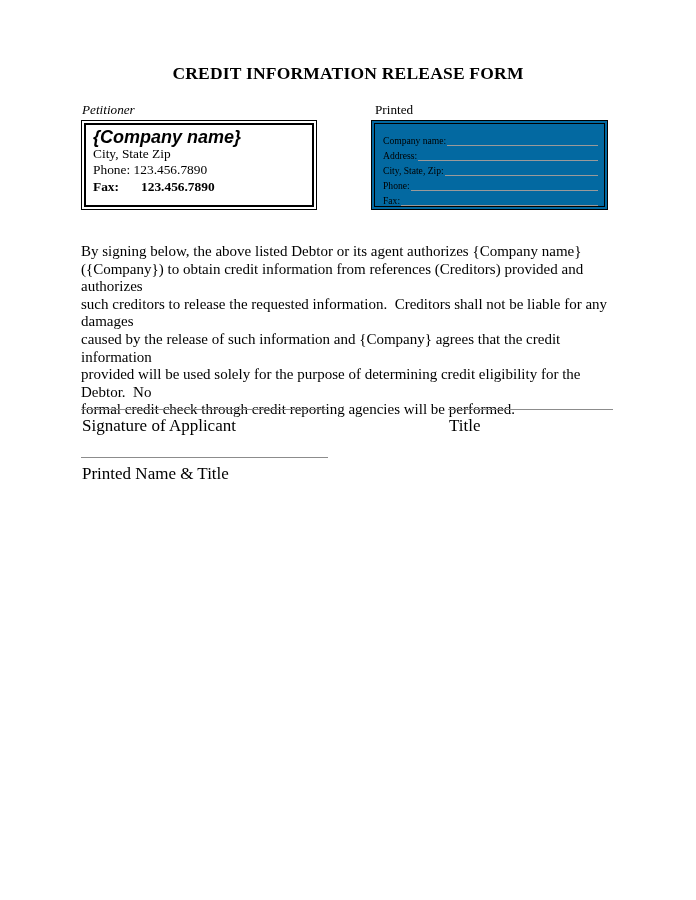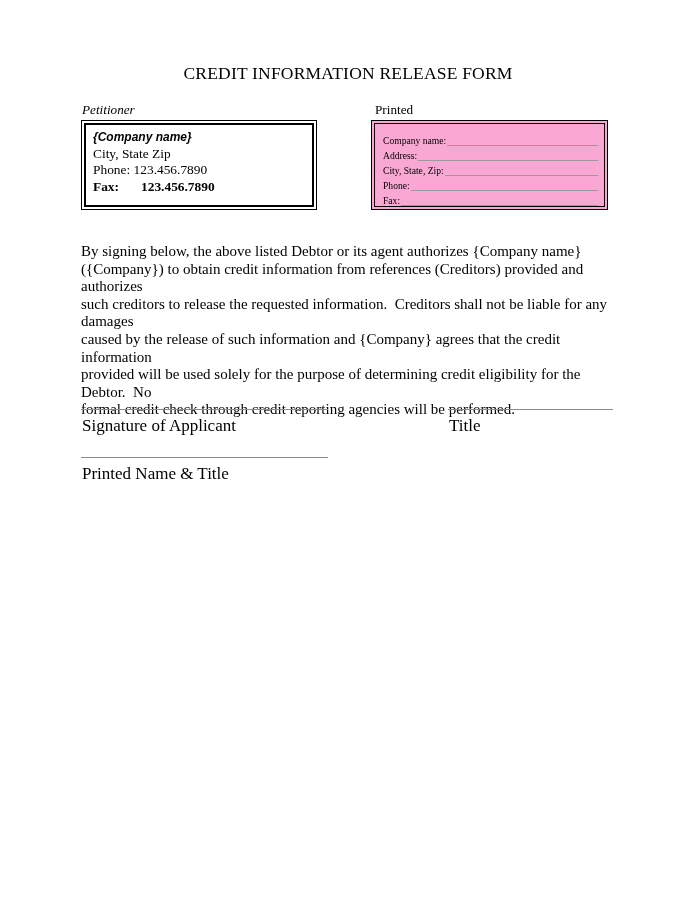--- a/index.html
+++ b/index.html
@@ -25,21 +25,21 @@
   }
 
   
   .doc-title {
     position: absolute;
     left: 0;
     top: 63px;
     width: 696px;
     text-align: center;
     font-family: "Liberation Serif", "DejaVu Serif", serif;
-    font-weight: normal;
+    font-weight: bold;
     font-size: 17.5px;
     letter-spacing: 0.2px;
   }
 
   
   .col-heading {
     position: absolute;
     font-size: 13.2px;
     line-height: 1;
   }
@@ -61,21 +61,21 @@
     position: absolute;
     left: 2px; top: 2px; right: 2px; bottom: 2px;
     border: 2px solid #000;
     box-sizing: border-box;
     padding: 4px 0 0 7px;
   }
   .company-name {
     font-family: "Liberation Sans", "DejaVu Sans", sans-serif;
     font-weight: bold;
     font-style: italic;
-    font-size: 12px;
+    font-size: 18px;
     line-height: 17px;
     white-space: nowrap;
   }
   .pet-line {
     font-family: "Liberation Serif", "DejaVu Serif", serif;
     font-size: 13.4px;
     line-height: 16.4px;
     white-space: nowrap;
   }
   .pet-line.bold { font-weight: bold; }
@@ -83,21 +83,21 @@
 
   
   .debtor-box {
     position: absolute;
     left: 371px;
     top: 120px;
     width: 237px;
     height: 90px;
     border: 1px solid #000;
     box-sizing: border-box;
-    background: #f9a8d4;
+    background: #0369a1;
   }
   .debtor-inner {
     position: absolute;
     left: 2px; top: 2px; right: 2px; bottom: 2px;
     border: 1px solid #000;
     box-sizing: border-box;
     padding: 7px 6px 0 8px;
   }
   .debtor-row {
     display: flex;

